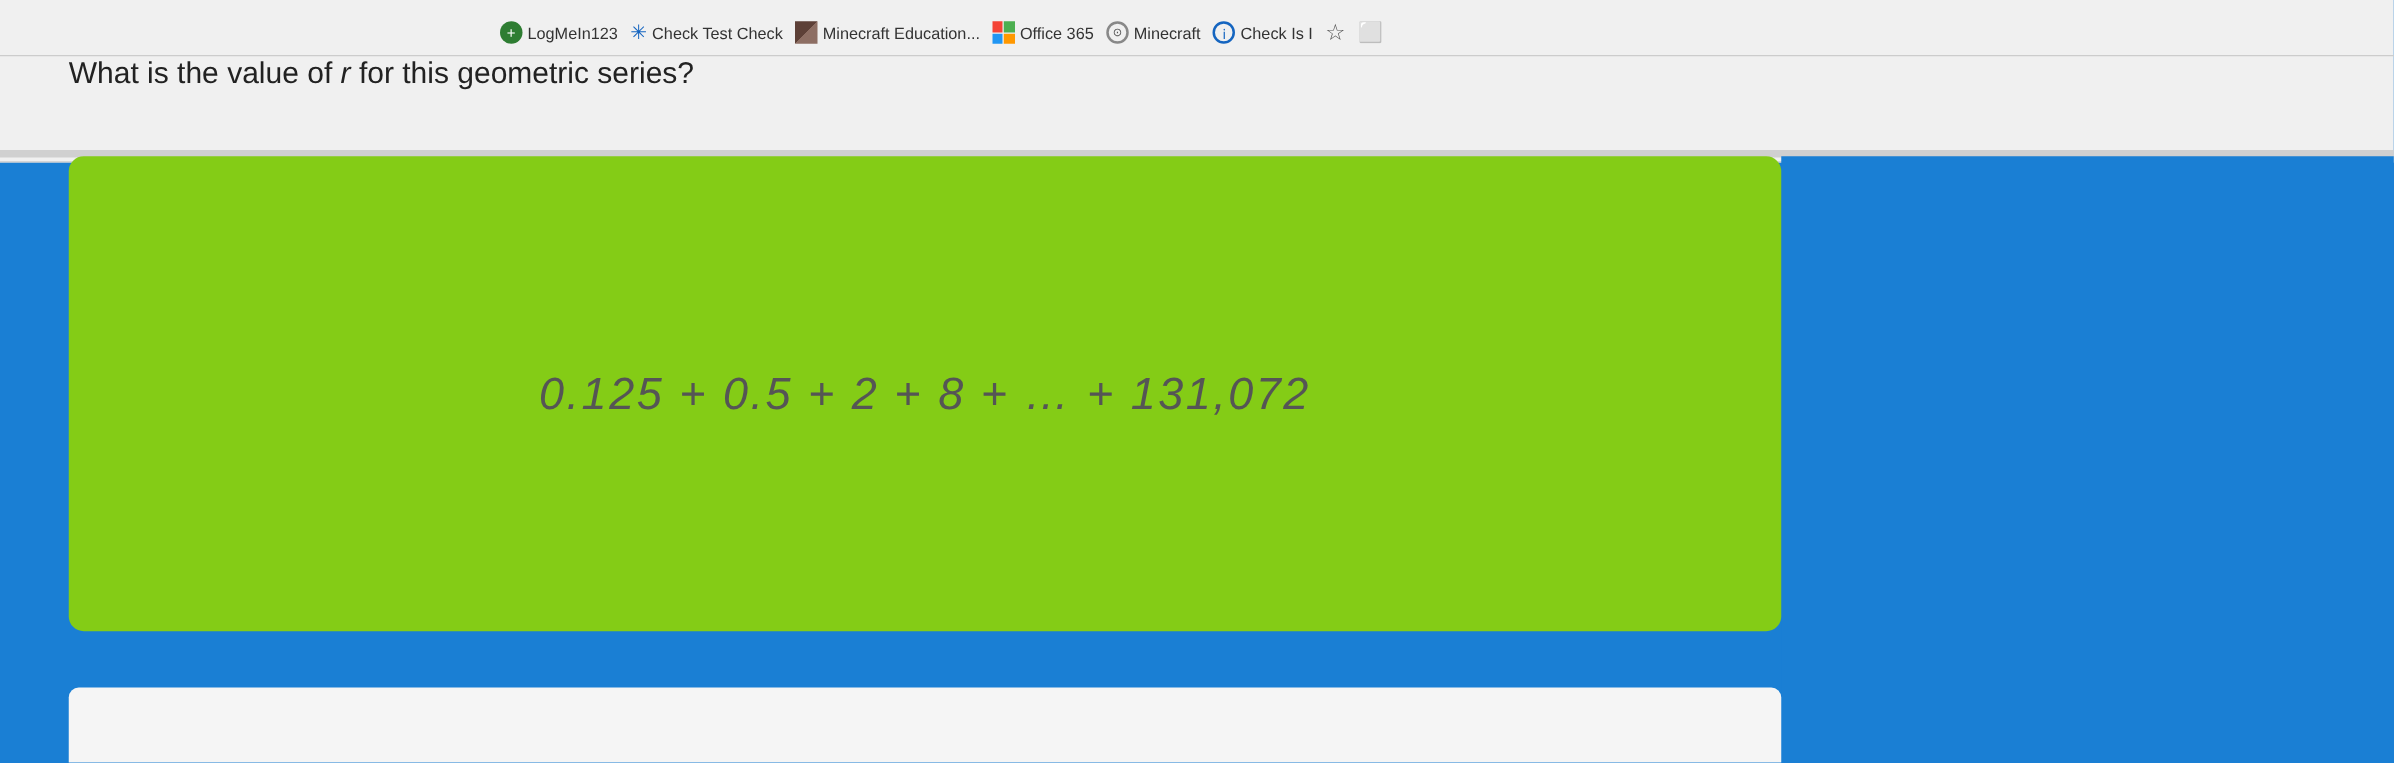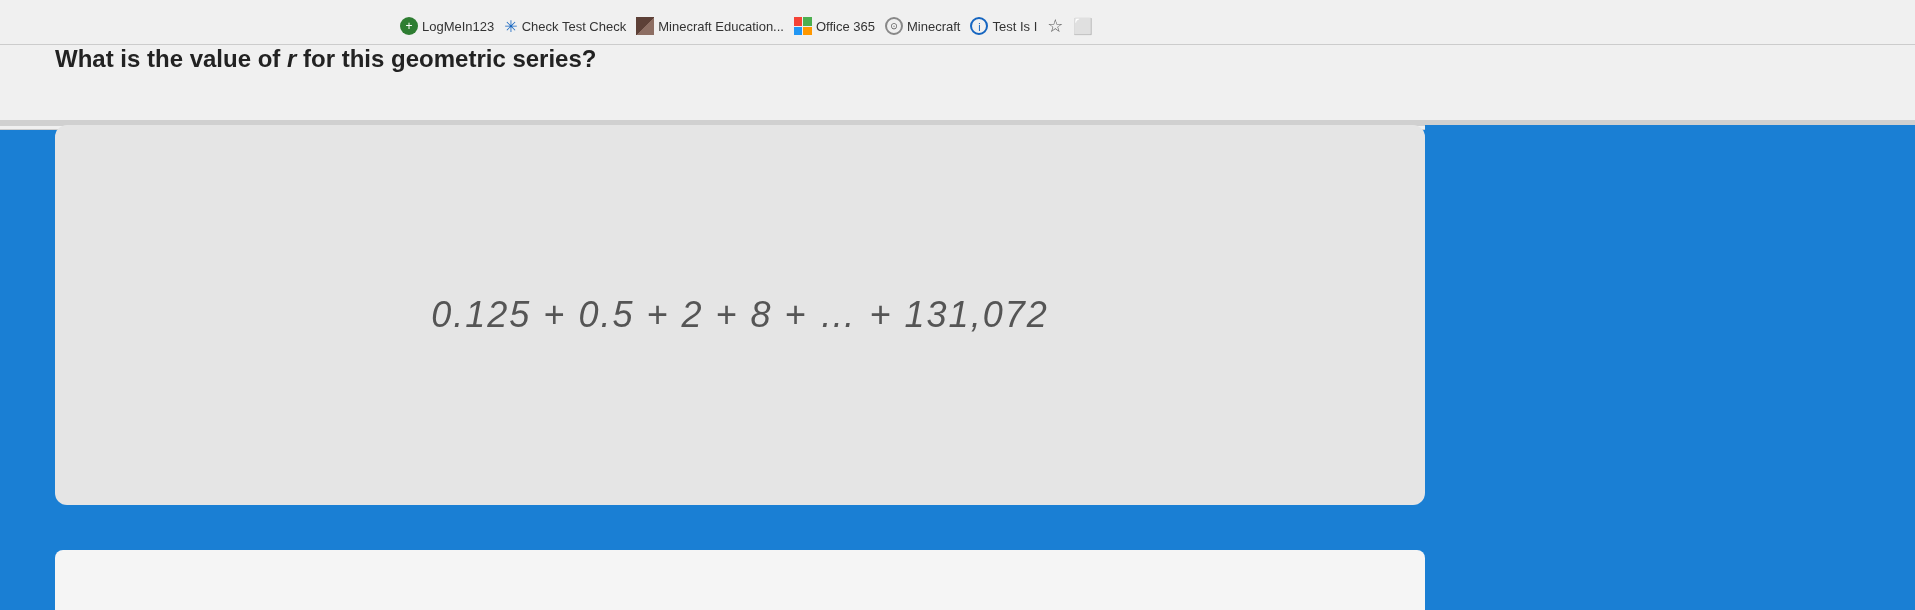--- a/index.html
+++ b/index.html
@@ -111,35 +111,35 @@
     }
 
     
     .question-area {
       position: absolute;
       top: 45px;
       left: 55px;
       right: 20px;
       font-size: 24px;
       color: #222;
-      font-weight: 700;
+      font-weight: 400;
     }
 
     .question-area em {
       font-style: italic;
     }
 
     
     .content-card {
       position: absolute;
       top: 125px;
       left: 55px;
       right: 490px;
       height: 380px;
-      background: #e5e5e5;
+      background: #84cc16;
       border-radius: 12px;
       display: flex;
       align-items: center;
       justify-content: center;
     }
 
     .math-expression {
       font-size: 36px;
       color: #555;
       letter-spacing: 2px;
@@ -221,21 +221,21 @@
       <span>Office 365</span>
     </div>
 
     <div class="toolbar-item">
       <div class="speedtest-icon">⊙</div>
       <span>Minecraft</span>
     </div>
 
     <div class="toolbar-item">
       <div class="icon-blue-outline">ℹ</div>
-      <span>Test Is I</span>
+      <span>Check Is I</span>
     </div>
 
     <span class="star-icon">☆</span>
 
     <span class="bookmark-icon">⬜</span>
   </div>
 
   <div class="toolbar-separator2"></div>
 
   <div class="question-area">

